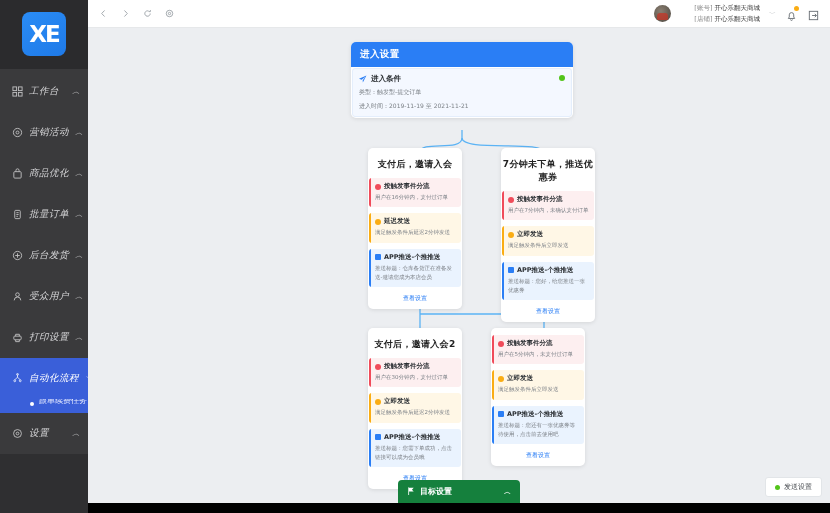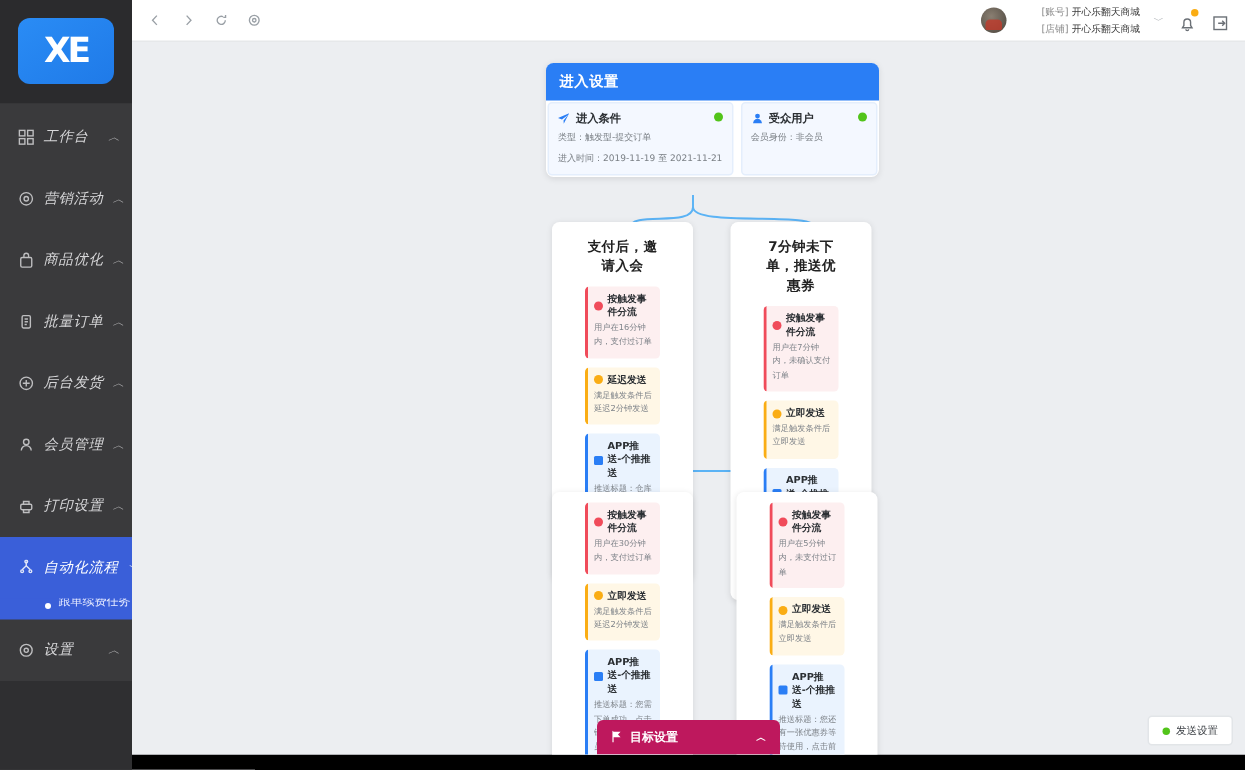--- a/index.html
+++ b/index.html
@@ -16,21 +16,21 @@
     width: 88px; height: 513px;
     background: #3a3a3c;
     display: flex; flex-direction: column;
     flex: 0 0 88px;
   }
   .logo-area {
     height: 84px; background:#2b2b2d;
     display:flex; align-items:center; justify-content:center;
   }
   .logo {
-    width: 64px; height: 44px; border-radius: 8px;
+    width: 44px; height: 44px; border-radius: 8px;
     background: linear-gradient(145deg,#2a8cf5,#1f7ae8);
     display:flex; align-items:center; justify-content:center;
     color:#fff; font-size:23px; font-weight:bold; letter-spacing:-2px;
     font-family:"DejaVu Sans","Liberation Sans",sans-serif;
     text-align:right;
   }
   .nav { flex:1; padding-top:2px; background:#3a3a3c; }
   .nav-item {
     height: 41px; display:flex; align-items:center;
     padding: 0 8px 0 11px; color:#d6d6d8; font-size:9.5px;
@@ -72,57 +72,57 @@
 
   
   .canvas { flex:1; position:relative; overflow:hidden; background:#eceef1; }
   .flow { position:absolute; left:0; top:0; width:100%; height:100%; }
   .edges { position:absolute; left:0; top:0; width:742px; height:485px; pointer-events:none;}
 
   .node { position:absolute; background:#fff; border-radius:5px;
           box-shadow:0 1px 4px rgba(0,0,0,.10); }
 
   
-  .entry { left:263px; top:14px; width:222px;margin-left:13px; }
+  .entry { left:263px; top:14px; width:222px; }
   .entry-hd {
     background:#2a7ef5; color:#fff; font-size:9.5px; font-weight:bold;
     padding:6px 9px; border-radius:5px 5px 0 0; letter-spacing:.4px;
   }
-  .entry-bd { display:flex; gap:5px; padding:1px; }
+  .entry-bd { display:flex; gap:25px; padding:1px; }
   .entry-col {
     flex:1; background:#f4f8ff; border:1px solid #e4eefc; border-radius:3px;
     padding:5px 6px; position:relative;
   }
   .entry-col .t { display:flex; align-items:center; gap:4px; font-size:7.5px; font-weight:bold; color:#2b2f33; }
   .entry-col .t .i { color:#2a7ef5; font-size:8px; display:flex;}
   .entry-col .grn { position:absolute; right:6px; top:6px; width:6px;height:6px;border-radius:50%;background:#52c41a;}
   .entry-col .l { font-size:6px; color:#7b8086; line-height:1.75; margin-top:3px; white-space:nowrap;}
 
   
-  .card { width:94px; padding:7px 22px 6px; }
+  .card { width:94px; padding:7px 1px 6px; }
   .card .title { font-size:9px; font-weight:bold; color:#222; text-align:center; padding:3px 0 7px; letter-spacing:.3px;}
   .blk { border-radius:3px; padding:4px 5px 5px 6px; margin-bottom:6px; position:relative; overflow:hidden;}
   .blk::before{content:"";position:absolute;left:0;top:0;bottom:0;width:2px;}
   .blk .bt{display:flex;align-items:center;gap:3px;font-size:6.5px;font-weight:bold;color:#2b2f33;}
   .blk .bt .bi{width:6px;height:6px;border-radius:50%;flex:0 0 6px;display:inline-block;}
   .blk .bd{font-size:5.5px;color:#7e8389;line-height:1.7;margin-top:2px;}
   .blk.red{background:#fdeff0;} .blk.red::before{background:#f04b5a;} .blk.red .bi{background:#f04b5a;}
   .blk.yel{background:#fff7e6;} .blk.yel::before{background:#faad14;} .blk.yel .bi{background:#faad14;}
   .blk.blu{background:#eaf3fe;} .blk.blu::before{background:#2a7ef5;} .blk.blu .bi{background:#2a7ef5;border-radius:1px;}
   .card .more{ text-align:center; font-size:6px; color:#2a7ef5; padding-top:1px; }
 
   .c-left-mid  { left:280px; top:120px; }
-  .c-right-mid { left:399px; top:120px; }
+  .c-right-mid { left:413px; top:120px; }
   .c-left-bot  { left:280px; top:300px; }
   .c-right-bot { left:403px; top:300px; }
 
   
   .goal {
     position:absolute; left:50%; transform:translateX(-50%); bottom:0;
-    width:122px; background:#be185d; color:#fff; border-radius:4px 4px 0 0;
+    width:122px; background:#15803d; color:#fff; border-radius:4px 4px 0 0;
     display:flex; align-items:center; gap:5px; padding:6px 9px;
     font-size:8px; font-weight:bold;
   }
   .goal .gchev{ margin-left:auto; font-size:7px; }
   .send {
     position:absolute; right:8px; bottom:6px; background:#fff;
     border:1px solid #e2e5e8; border-radius:3px;
     padding:4px 9px; font-size:7px; color:#3b3f44;
     display:flex; align-items:center; gap:4px;
   }
@@ -197,21 +197,21 @@
         <span class="chev">︿</span>
       </div>
 
       <div class="nav-item">
         <span class="ic">
           <svg width="11" height="11" viewBox="0 0 12 12" fill="none" stroke="currentColor" stroke-width="1">
               <circle cx="6" cy="4" r="2"></circle>
               <path d="M2.4 10.2a3.6 3.6 0 0 1 7.2 0"></path>
             </svg>
         </span>
-        <span class="lbl">会员管理</span>
+        <span class="lbl">受众用户</span>
         <span class="chev">︿</span>
       </div>
 
       <div class="nav-item">
         <span class="ic">
           <svg width="11" height="11" viewBox="0 0 12 12" fill="none" stroke="currentColor" stroke-width="1">
               <rect x="2" y="4.5" width="8" height="4" rx="1"></rect>
               <path d="M4 4.5v-2h4v2M4 8.5v2h4v-2"></path>
             </svg>
         </span>
@@ -330,33 +330,20 @@
                   <svg width="8" height="8" viewBox="0 0 10 10" fill="currentColor">
                       <path d="M9.3.7 0 4.6l3.3 1.2L8.3 2 4.6 6.6l.2 2.7z"></path>
                     </svg>
                 </span>
                 <span>进入条件</span>
               </div>
               <div class="l">类型：触发型-提交订单</div>
               <div class="l">进入时间：2019-11-19 至 2021-11-21</div>
             </div>
 
-            <div class="entry-col">
-              <span class="grn"></span>
-              <div class="t">
-                <span class="i">
-                  <svg width="8" height="8" viewBox="0 0 10 10" fill="currentColor">
-                      <circle cx="5" cy="3" r="2"></circle>
-                      <path d="M1.3 9a3.7 3.7 0 0 1 7.4 0z"></path>
-                    </svg>
-                </span>
-                <span>受众用户</span>
-              </div>
-              <div class="l">会员身份：非会员</div>
-            </div>
 
           </div>
         </div>
 
         <div class="node card c-left-mid">
           <div class="title">支付后，邀请入会</div>
           <div class="blk red">
             <div class="bt">
                 <span class="bi"></span>
               <span>按触发事件分流</span>
@@ -400,20 +387,21 @@
             <div class="bt">
                 <span class="bi"></span>
               <span>APP推送-个推推送</span>
               </div>
             <div class="bd">推送标题：您好，给您推送一张优惠券</div>
           </div>
           <div class="more">查看设置</div>
         </div>
 
         <div class="node card c-left-bot">
+          <div class="title">支付后，邀请入会2</div>
           <div class="blk red">
             <div class="bt">
                 <span class="bi"></span>
               <span>按触发事件分流</span>
               </div>
             <div class="bd">用户在30分钟内，支付过订单</div>
           </div>
           <div class="blk yel">
             <div class="bt">
                 <span class="bi"></span>

